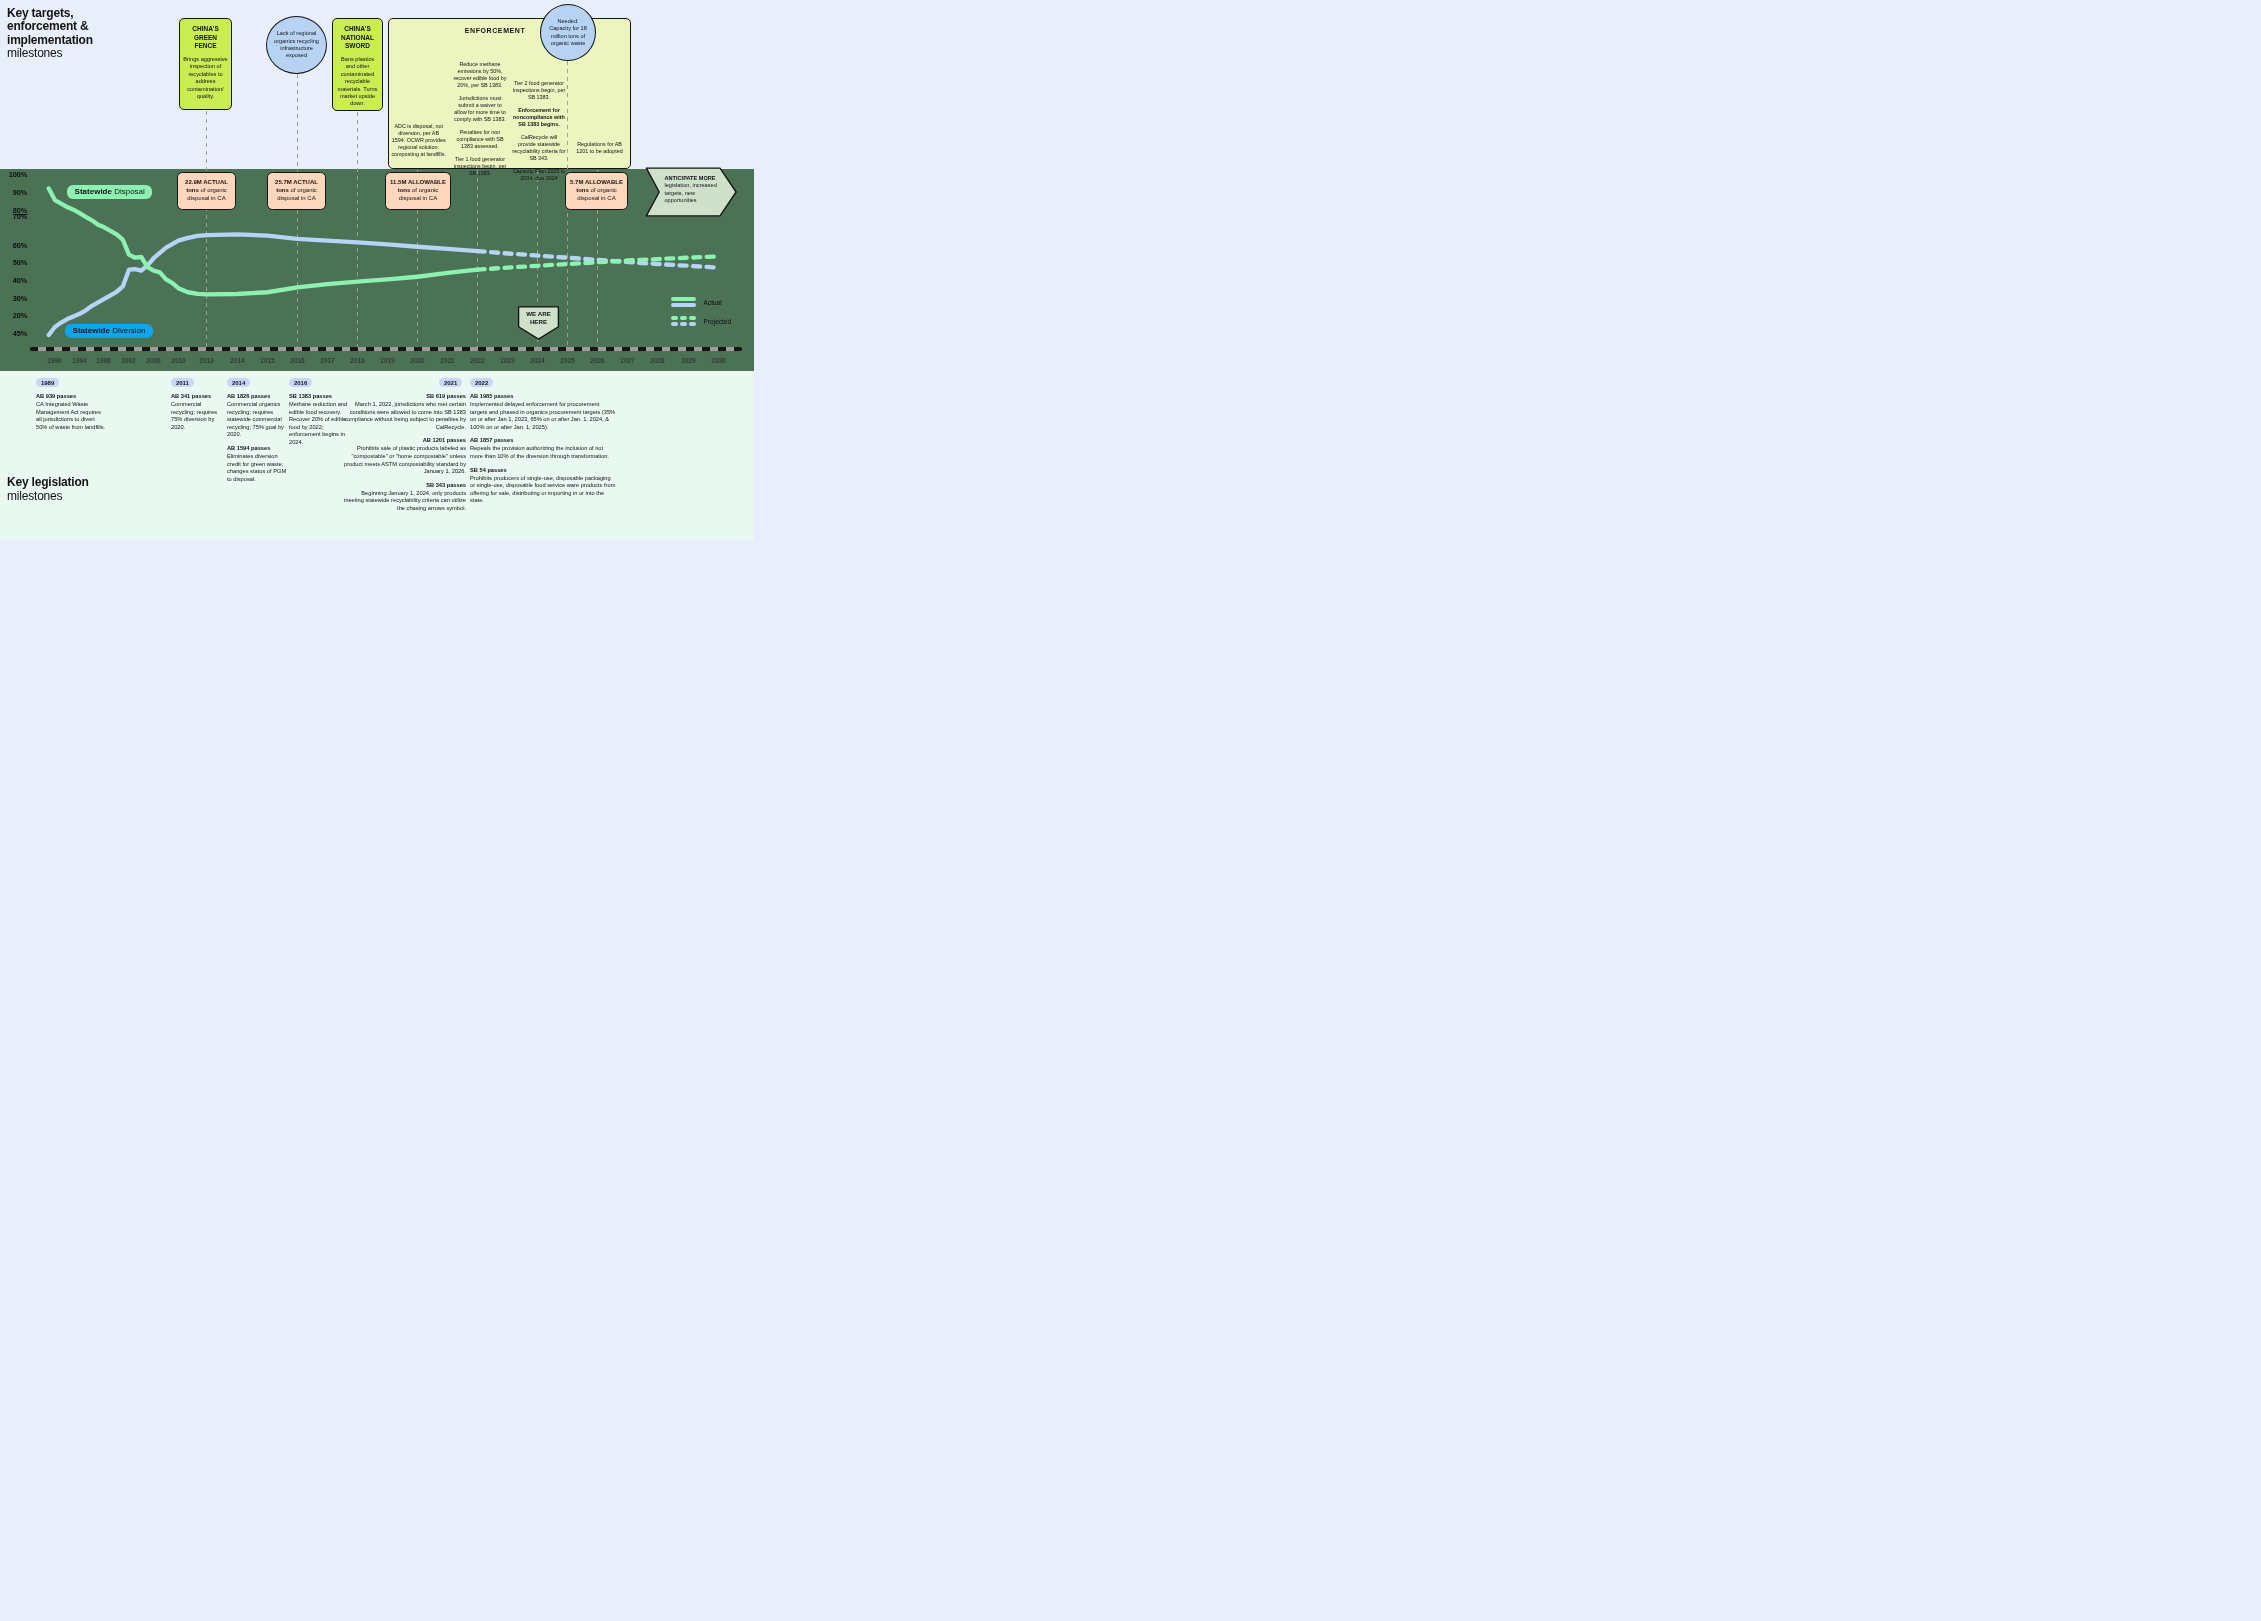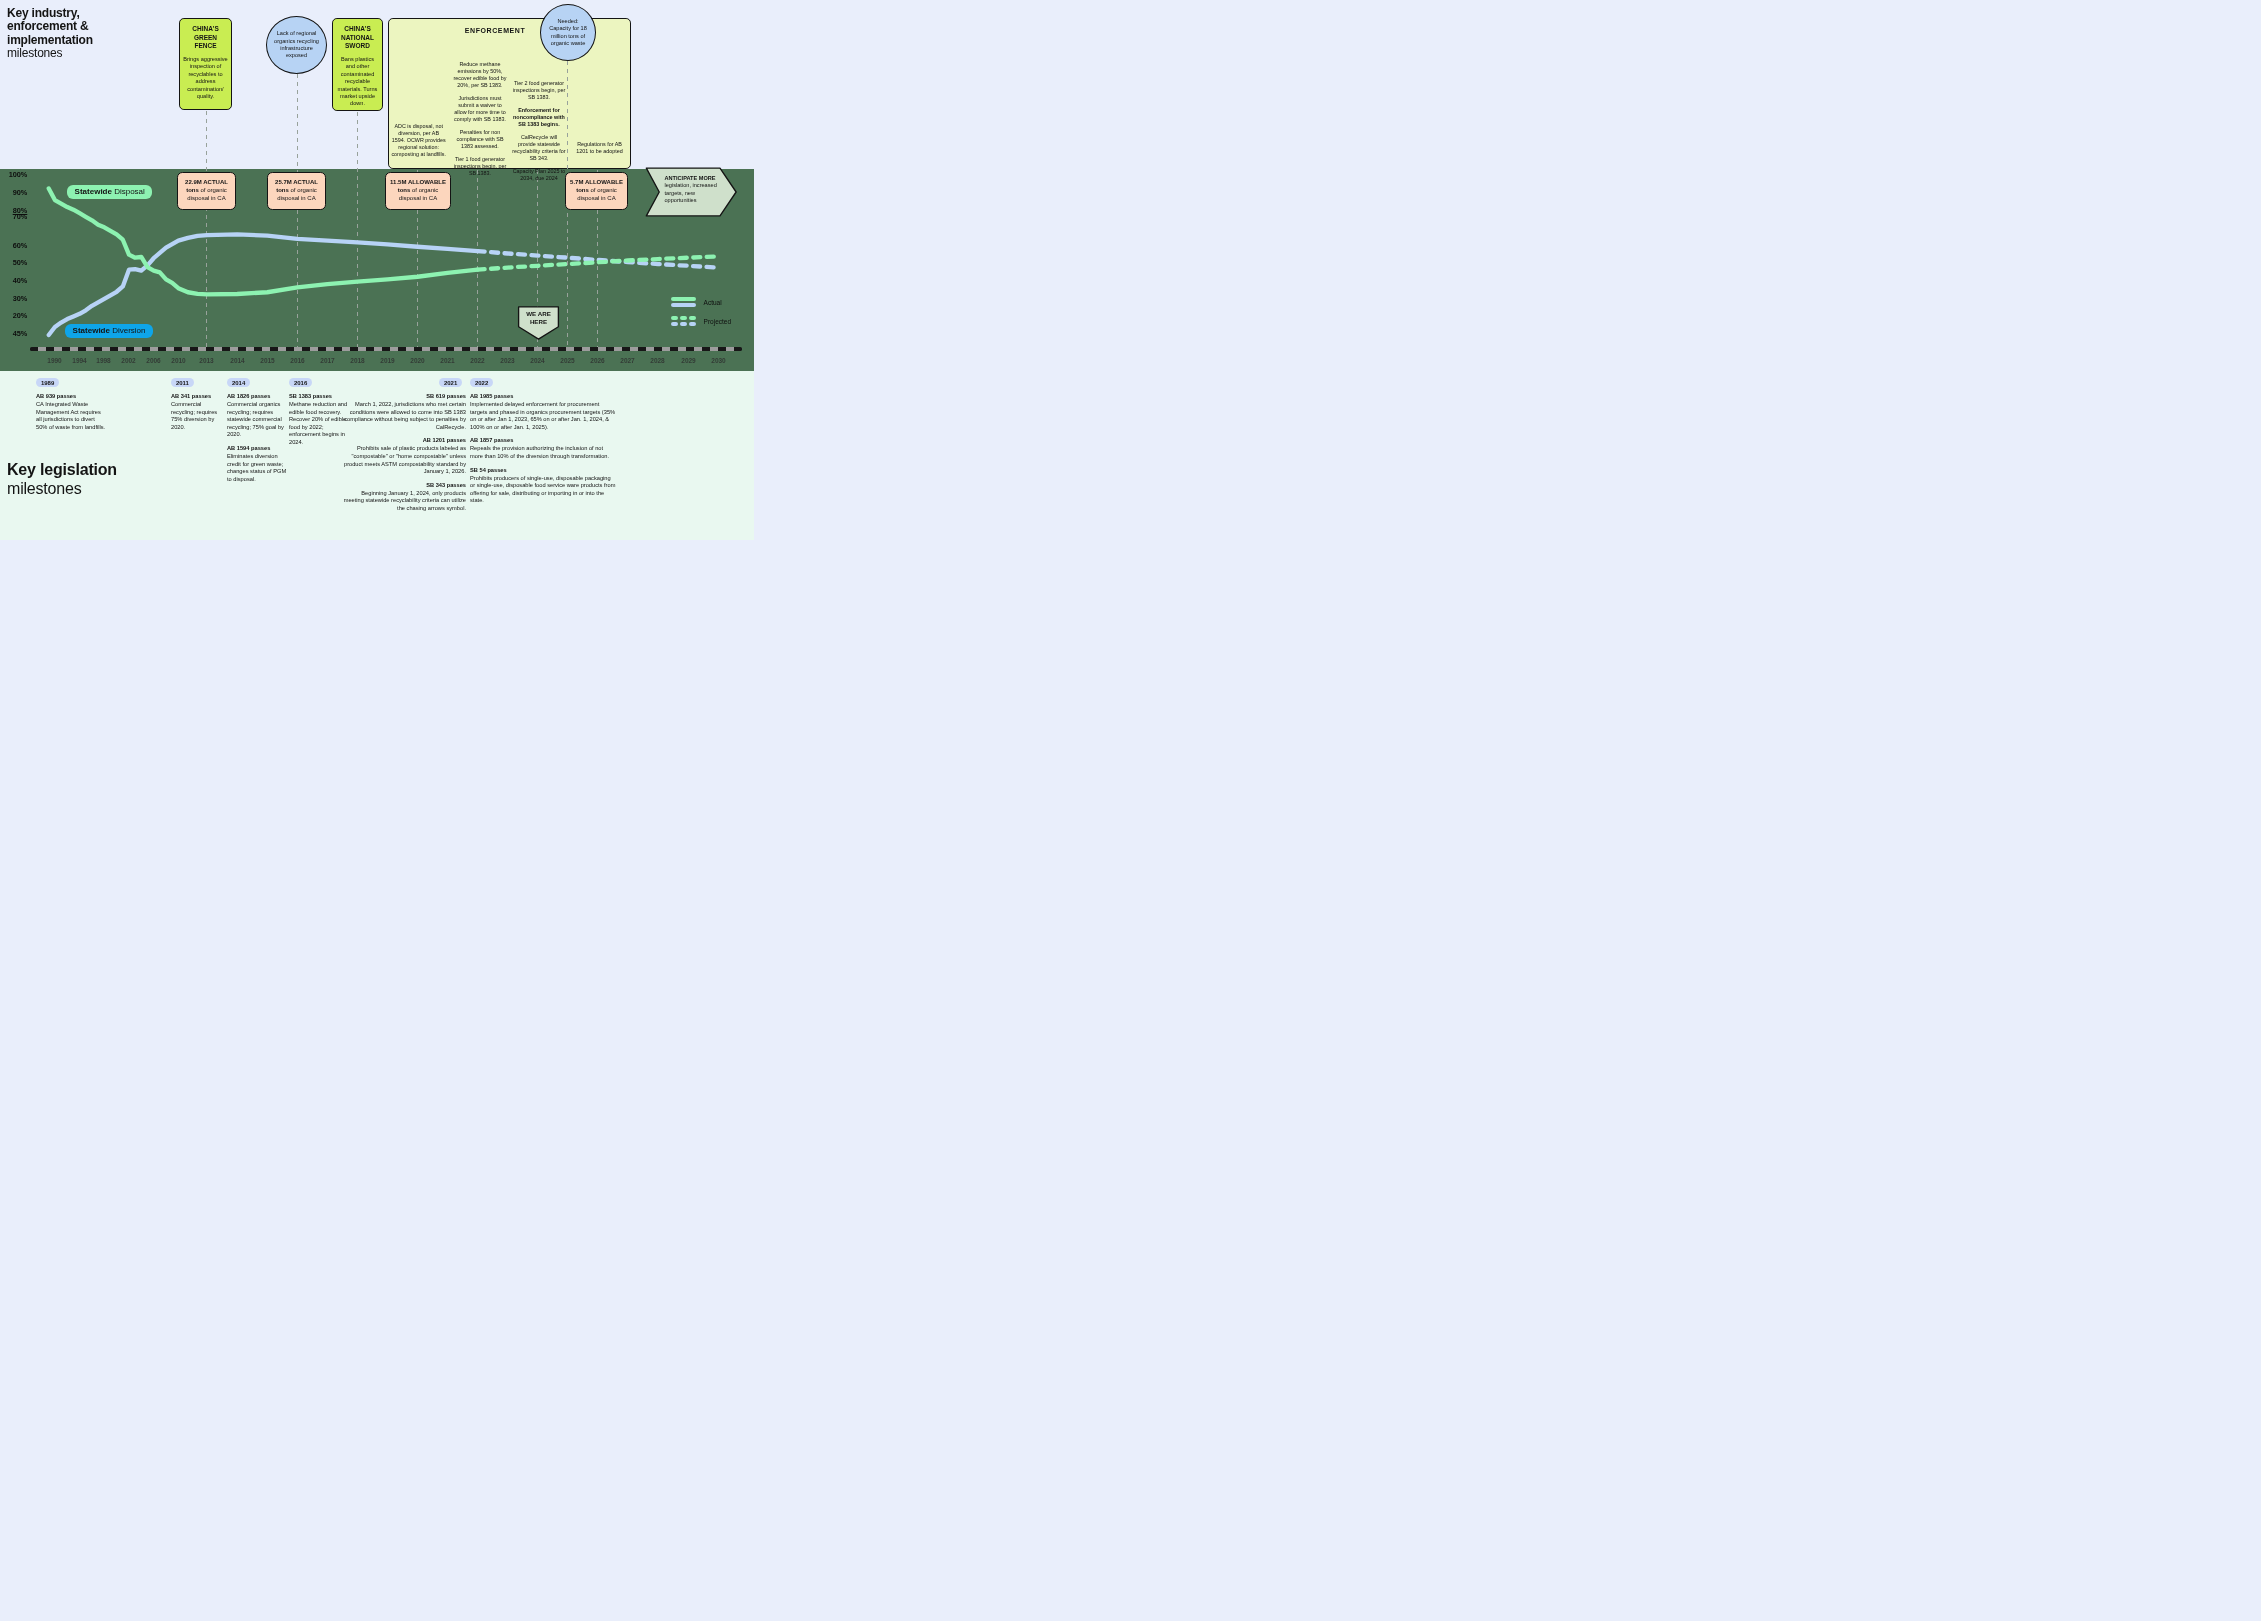--- a/index.html
+++ b/index.html
@@ -68,34 +68,34 @@
   .bg1{left:36px;}.bg2{left:171px;}.bg3{left:227px;}.bg4{left:289px;}.bg5{left:439px;}.bg6{left:470px;}
   .lgroup{position:absolute;z-index:3;top:393px;font-size:5.7px;line-height:1.33;}
   .lgroup h4{margin:0 0 0.5px;font-size:5.7px;}
   .lgroup p{margin:0 0 6px;}
   .lg1{left:36px;width:70px;}
   .lg2{left:171px;width:50px;}
   .lg3{left:227px;width:61px;}
   .lg4{left:289px;width:64px;}
   .lg5{left:343px;width:123px;text-align:right;}
   .lg6{left:470px;width:147px;}
-  .bottomtitle{position:absolute;left:7px;top:461px;z-index:3;font-size:16px;font-weight:700;line-height:1.18;letter-spacing:-0.2px;}
+  .bottomtitle{position:absolute;left:7px;top:475px;z-index:3;font-size:12px;font-weight:700;line-height:1.18;letter-spacing:-0.2px;}
   .bottomtitle .light{font-weight:400;}
 </style>
 </head>
 <body>
 
 <div class="stage">
 
   <div class="sec sec-top"></div>
   <div class="sec sec-chart"></div>
   <div class="sec sec-bottom"></div>
 
   <div class="pagetitle">
-    <div>Key industry,</div>
+    <div>Key targets,</div>
     <div>enforcement &amp;</div>
     <div>implementation</div>
     <div class="light">milestones</div>
   </div>
 
   <svg id="chart-lines" width="754" height="540" viewBox="0 0 1395 1000">
       <polyline points="89.6,620.3 101.0,605.6 112.5,597.4 123.9,590.9 135.3,586.0 146.8,581.1 158.2,574.6 169.6,566.4 181.0,559.9 192.5,553.3 203.9,546.8 215.3,540.3 226.8,530.5 238.2,499.4 249.6,498.4 261.0,501.1 272.5,491.3 283.9,478.2 295.3,468.4 306.8,458.6 318.2,452.0 329.6,445.5 347.4,440.6 365.2,436.7 383.0,435.4 438.6,434.1 494.3,436.4 550.0,442.2 605.6,445.5 661.3,448.8 716.9,452.7 772.5,456.9 828.2,460.9 883.8,465.1" fill="none" stroke="#b7d3f6" stroke-width="8" stroke-linecap="round" stroke-linejoin="round"></polyline>
       <polyline points="89.6,349.1 101.0,370.4 112.5,376.9 123.9,383.4 135.3,388.3 146.8,394.9 158.2,401.4 169.6,407.9 181.0,416.1 192.5,421.0 203.9,427.5 215.3,434.1 226.8,443.9 238.2,471.6 249.6,477.2 261.0,475.9 272.5,494.5 283.9,501.1 295.3,504.3 306.8,517.4 318.2,523.9 329.6,533.7 347.4,541.2 365.2,544.2 383.0,545.2 438.6,544.5 494.3,541.2 550.0,532.1 605.6,526.2 661.3,521.6 716.9,517.4 772.5,512.5 828.2,505.3 883.8,499.4" fill="none" stroke="#8df2b1" stroke-width="8" stroke-linecap="round" stroke-linejoin="round"></polyline>
       <polyline points="883.8,465.1 939.5,469.4 995.1,473.3 1050.8,477.2 1106.4,481.4 1162.1,485.4 1217.8,489.0 1273.4,492.2 1329.0,495.5" fill="none" stroke="#b7d3f6" stroke-width="8" stroke-linecap="round" stroke-linejoin="round" stroke-dasharray="13 12"></polyline>
       <polyline points="883.8,499.4 939.5,495.5 995.1,492.2 1050.8,489.0 1106.4,485.7 1162.1,482.4 1217.8,479.8 1273.4,477.2 1329.0,474.9" fill="none" stroke="#8df2b1" stroke-width="8" stroke-linecap="round" stroke-linejoin="round" stroke-dasharray="13 12"></polyline>

